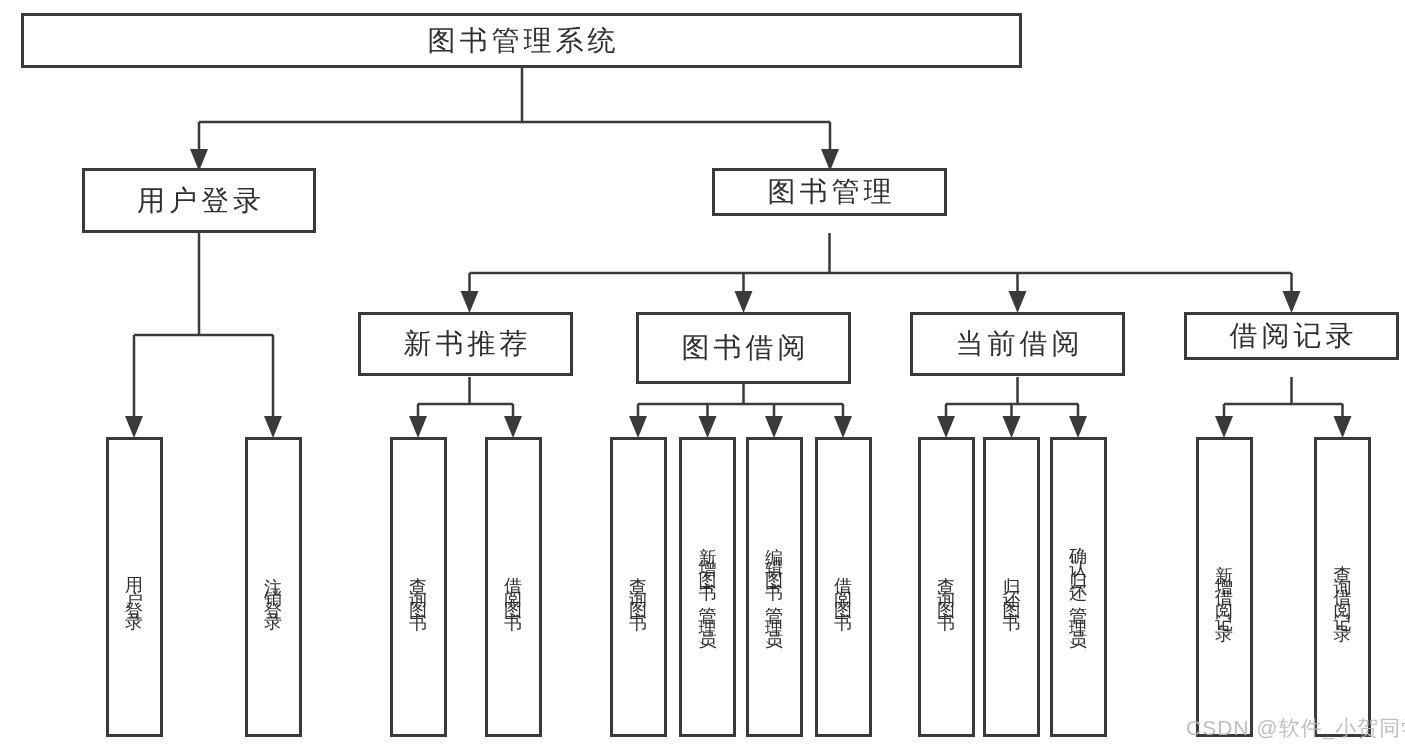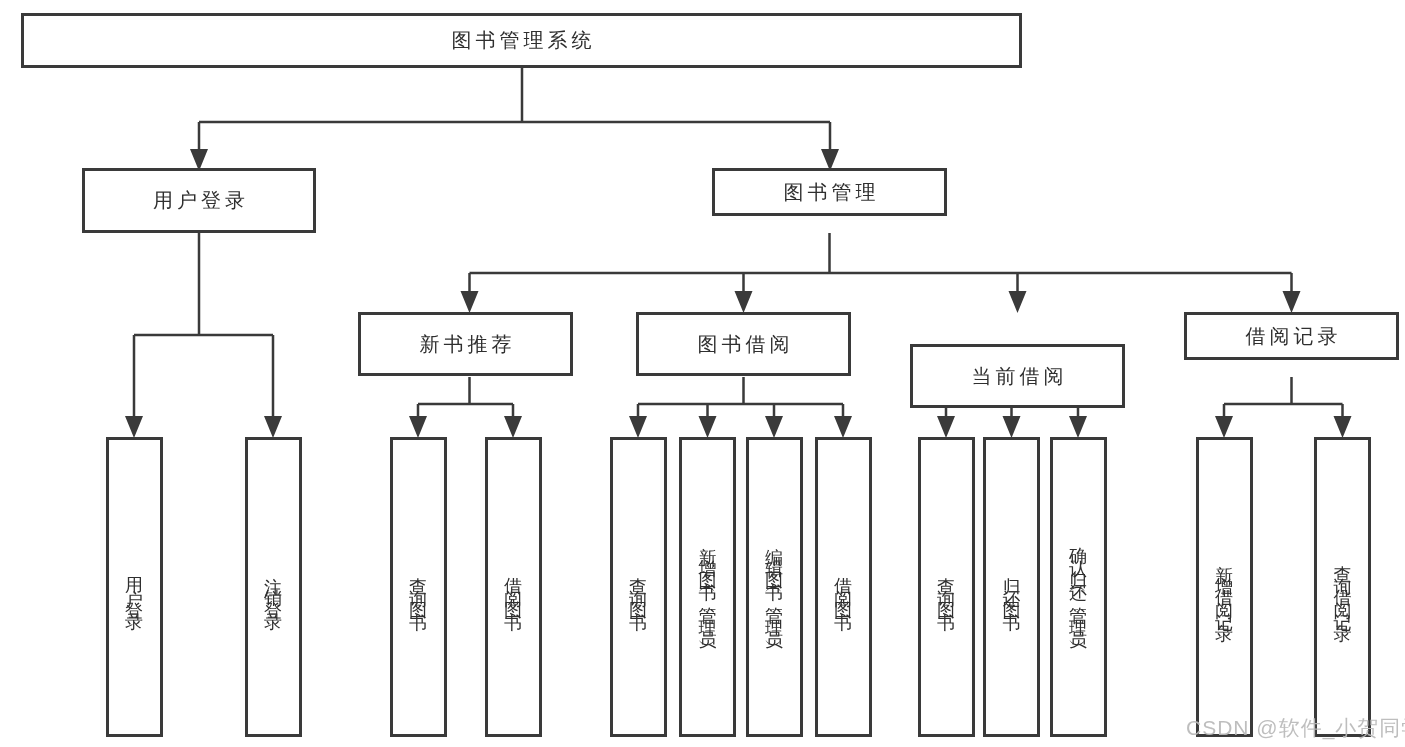--- a/index.html
+++ b/index.html
@@ -30,21 +30,21 @@
     background: #ffffff;
     display: flex;
     align-items: center;
     justify-content: center;
     color: var(--text);
     z-index: 1;
     text-align: center;
     white-space: nowrap;
   }
   .hbox {
-    font-size: 20px;
+    font-size: 28px;
     letter-spacing: 4px;
     text-indent: 4px;
   }
   .vbox {
     writing-mode: vertical-rl;
     text-orientation: mixed;
     font-size: 18px;
     letter-spacing: 12px;
     white-space: normal;
   }
@@ -95,22 +95,22 @@
       M1215 416 L1233 416 L1224 438 Z
       M1333.5 416 L1351.5 416 L1342.5 438 Z"></path>
   </svg>
 
   <div class="node hbox" style="left:21px; top:13px; width:1001px; height:55px;">图书管理系统</div>
 
   <div class="node hbox" style="left:82px; top:168px; width:234px; height:65px;">用户登录</div>
   <div class="node hbox" style="left:712px; top:168px; width:235px; height:48px;">图书管理</div>
 
   <div class="node hbox" style="left:358px; top:312px; width:215px; height:64px;">新书推荐</div>
-  <div class="node hbox" style="left:636px; top:312px; width:215px; height:64px;">图书借阅</div>
-  <div class="node hbox" style="left:910px; top:312px; width:215px; height:64px;margin-top:32px;">当前借阅</div>
+  <div class="node hbox" style="left:636px; top:312px; width:215px; height:72px;">图书借阅</div>
+  <div class="node hbox" style="left:910px; top:312px; width:215px; height:64px;">当前借阅</div>
   <div class="node hbox" style="left:1184px; top:312px; width:215px; height:48px;">借阅记录</div>
 
   <div class="node vbox" style="left:105.5px; top:437px; width:57px; height:300px;">用户登录</div>
   <div class="node vbox" style="left:244.5px; top:437px; width:57px; height:300px;">注销登录</div>
 
   <div class="node vbox" style="left:389.5px; top:437px; width:57px; height:300px;">查询图书</div>
   <div class="node vbox" style="left:484.5px; top:437px; width:57px; height:300px;">借阅图书</div>
 
   <div class="node vbox" style="left:609.5px; top:437px; width:57px; height:300px;">查询图书</div>
   <div class="node vbox" style="left:679px; top:437px; width:57px; height:300px;">新增图书（管理员）</div>

